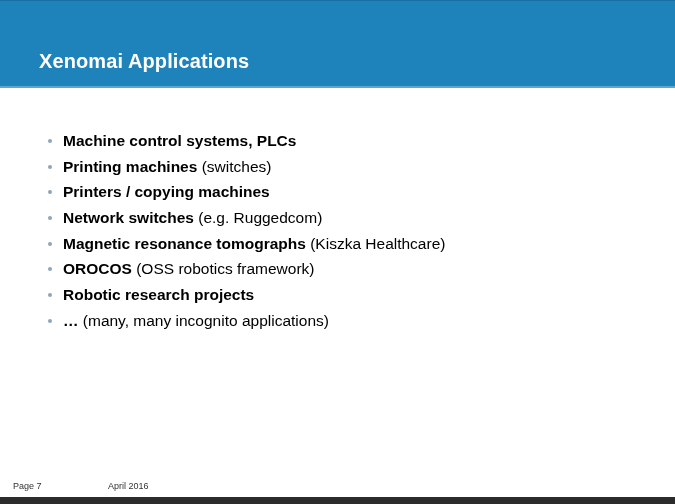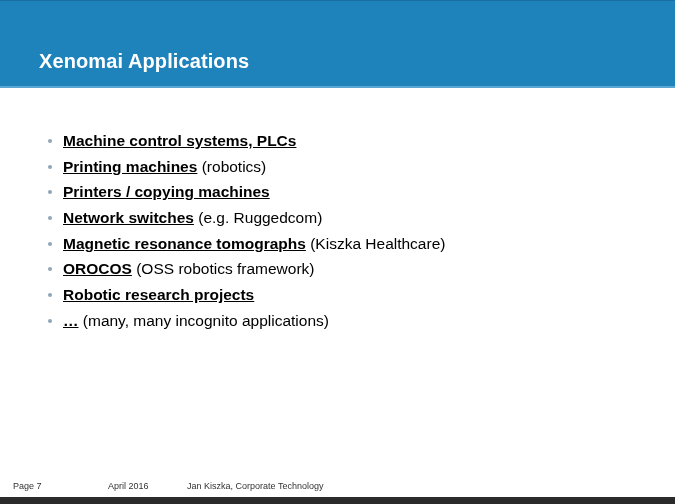--- a/index.html
+++ b/index.html
@@ -29,21 +29,21 @@
   }
   .bullet-item {
     position: relative; height: 25.7px; line-height: 22px;
     font-size: 15.5px; color: #000000; white-space: nowrap;
   }
   .bullet-dot {
     position: absolute; left: 0; top: 9px; width: 4px; height: 4px;
     border-radius: 50%; background: #8fa6b8;
   }
   .bullet-text { position: absolute; left: 15px; top: 0; }
-  .bold { font-weight: bold; text-decoration: underline; }
+  .bold { font-weight: bold; }
   .footer {
     position: absolute; left: 0; top: 481px; width: 675px; height: 14px;
     font-size: 9px; color: #333333;
   }
   .footer span { position: absolute; top: 0; white-space: nowrap; }
   .f-page { left: 13px; }
   .f-date { left: 108px; }
   .f-author { left: 187px; }
   .f-license { left: 361px; color: #a9b6c2; font-weight: bold; }
   .bottom-bar {
@@ -58,21 +58,21 @@
 <div class="header-bottom-line"></div>
 <div class="title">Xenomai Applications</div>
 
 <ul class="bullets">
   <li class="bullet-item">
     <span class="bullet-dot"></span>
     <span class="bullet-text"><span class="bold">Machine control systems, PLCs</span><span></span></span>
   </li>
   <li class="bullet-item">
     <span class="bullet-dot"></span>
-    <span class="bullet-text"><span class="bold">Printing machines</span><span> (robotics)</span></span>
+    <span class="bullet-text"><span class="bold">Printing machines</span><span> (switches)</span></span>
   </li>
   <li class="bullet-item">
     <span class="bullet-dot"></span>
     <span class="bullet-text"><span class="bold">Printers / copying machines</span><span></span></span>
   </li>
   <li class="bullet-item">
     <span class="bullet-dot"></span>
     <span class="bullet-text"><span class="bold">Network switches</span><span> (e.g. Ruggedcom)</span></span>
   </li>
   <li class="bullet-item">
@@ -89,16 +89,15 @@
   </li>
   <li class="bullet-item">
     <span class="bullet-dot"></span>
     <span class="bullet-text"><span class="bold">…</span><span> (many, many incognito applications)</span></span>
   </li>
 </ul>
 
 <div class="footer">
   <span class="f-page">Page 7</span>
   <span class="f-date">April 2016</span>
-  <span class="f-author">Jan Kiszka, Corporate Technology</span>
 </div>
 
 <div class="bottom-bar"></div>
 
 </body></html>

